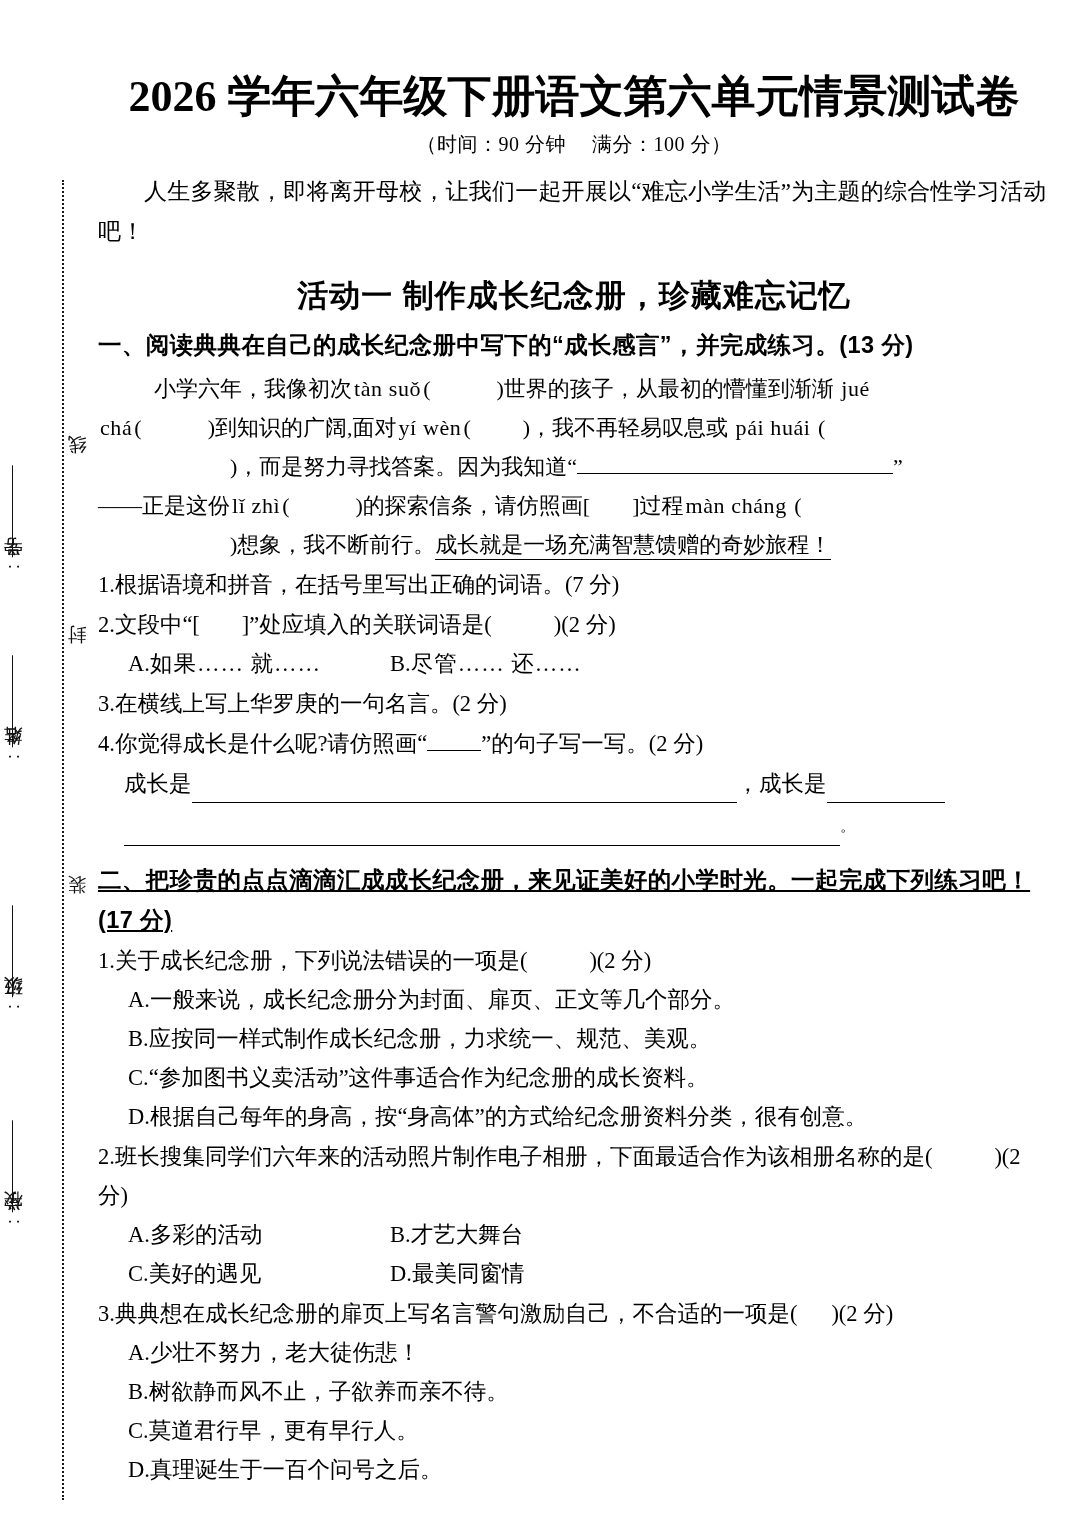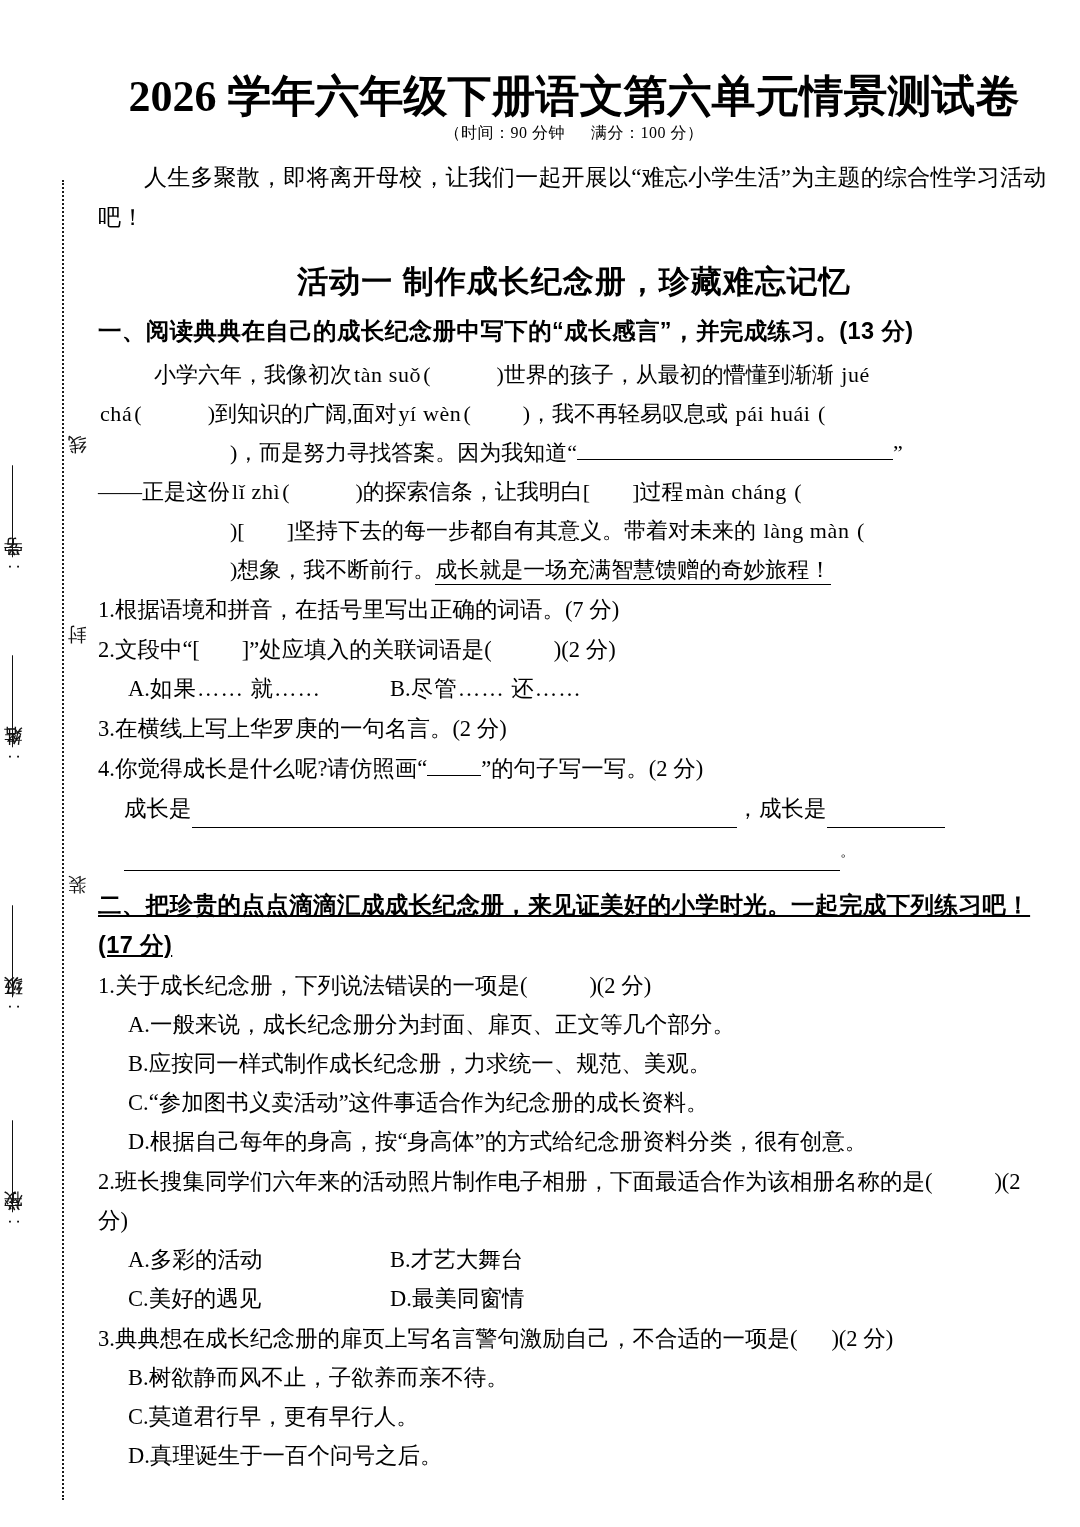--- a/index.html
+++ b/index.html
@@ -81,22 +81,22 @@
     text-align: center;
     font-size: 44px;
     font-weight: bold;
     letter-spacing: 0px;
     font-family: "Liberation Serif", "DejaVu Serif", serif;
     line-height: 1.15;
     white-space: nowrap;
   }
   #exam-meta {
     text-align: center;
-    font-size: 16px;
-    margin-top: 0;
+    font-size: 20px;
+    margin-top: 8px;
     letter-spacing: 0.5px;
   }
   #exam-meta .meta-gap { display: inline-block; width: 26px; }
 
   
   .para {
     font-size: 22.5px;
     line-height: 38px;
     letter-spacing: 0.2px;
     font-family: "Liberation Serif", "DejaVu Serif", serif;
@@ -225,24 +225,21 @@
     <div class="pline ind-1">
       <span>小学六年，我像初次</span><span class="py">tàn suǒ</span>(<span class="paren-gap"></span>)<span>世界的孩子，从最初的懵懂到渐渐</span> <span class="py">jué</span>
     </div>
     <div class="pline">
       <span class="py">chá</span>(<span class="paren-gap"></span>)<span>到知识的广阔,面对</span><span class="py">yí wèn</span>(<span class="paren-gap-sm"></span>)<span>，我不再轻易叹息或</span> <span class="py">pái huái</span> (
     </div>
     <div class="pline ind-2">
       )<span>，而是努力寻找答案。因为我知道“</span><span class="blank-rule" style="width:316px;"></span><span>”</span>
     </div>
     <div class="pline">
-      <span>——正是这份</span><span class="py">lǐ zhì</span>(<span class="paren-gap"></span>)<span>的探索信条，让我明白[</span><span class="brk-gap"></span><span>]过程</span><span class="py">màn cháng</span> (
-    </div>
-    <div class="pline ind-2">
-      <span>)[</span><span class="brk-gap"></span><span>]坚持下去的每一步都自有其意义。带着对未来的</span> <span class="py">làng màn</span> (
+      <span>——正是这份</span><span class="py">lǐ zhì</span>(<span class="paren-gap"></span>)<span>的探索信条，请仿照画[</span><span class="brk-gap"></span><span>]过程</span><span class="py">màn cháng</span> (
     </div>
     <div class="pline ind-2">
       <span>)想象，我不断前行。</span><span class="u-line">成长就是一场充满智慧馈赠的奇妙旅程！</span>
     </div>
   </div>
 
   <div class="q">
     <span>1.</span><span>根据语境和拼音，在括号里写出正确的词语。</span><span>(7 分)</span>
   </div>
 
@@ -283,17 +280,18 @@
   <div class="opt-row">
     <span class="opt-col"><span>A.</span><span>多彩的活动</span></span><span><span>B.</span><span>才艺大舞台</span></span>
   </div>
   <div class="opt-row">
     <span class="opt-col"><span>C.</span><span>美好的遇见</span></span><span><span>D.</span><span>最美同窗情</span></span>
   </div>
 
   <div class="q">
     <span>3.</span><span>典典想在成长纪念册的扉页上写名言警句激励自己，不合适的一项是(</span><span class="ans-gap-sm"></span><span>)(2 分)</span>
   </div>
+  <div class="opt-row"><span>A.</span><span>少壮不努力，老大徒伤悲！</span></div>
   <div class="opt-row"><span>B.</span><span>树欲静而风不止，子欲养而亲不待。</span></div>
   <div class="opt-row"><span>C.</span><span>莫道君行早，更有早行人。</span></div>
   <div class="opt-row"><span>D.</span><span>真理诞生于一百个问号之后。</span></div>
 
 </div>
 
 </body></html>

